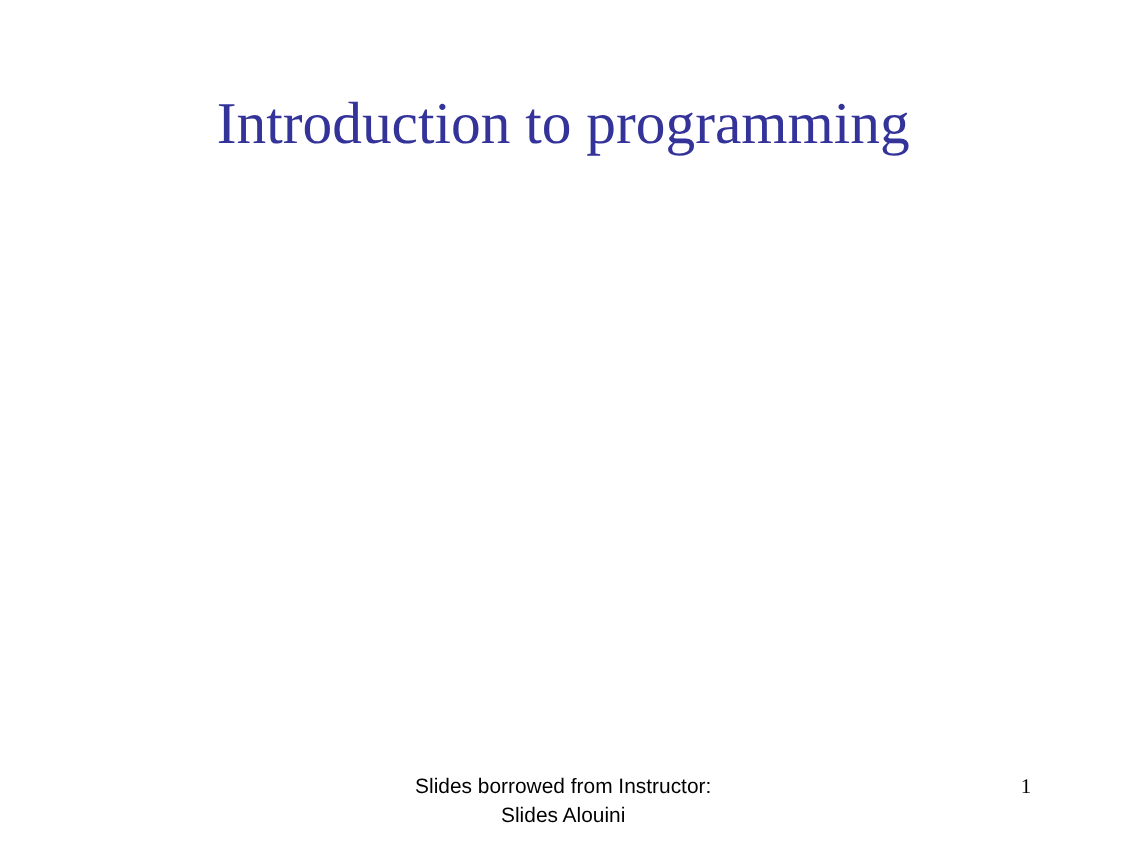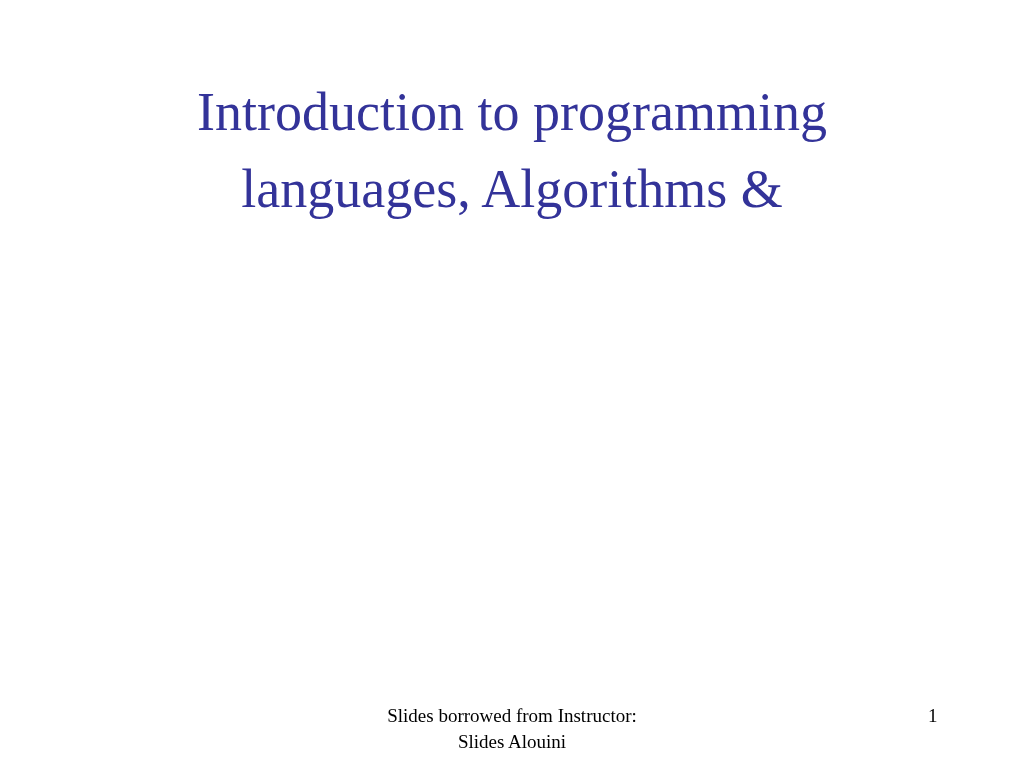--- a/index.html
+++ b/index.html
@@ -57,21 +57,21 @@
   .footer {
     position: absolute;
     left: 256px;
     top: 703px;
     width: 512px;
     text-align: center;
   }
 
   .footer-line {
     display: block;
-    font-family: Liberation Serif, serif;
+    font-family: Liberation Sans, sans-serif;
     font-size: 19px;
     line-height: 26px;
     color: #000000;
     white-space: nowrap;
   }
 
   
   .slide-number {
     position: absolute;
     left: 880px;
@@ -88,21 +88,20 @@
     margin-left: 48px;
   }
 </style>
 </head>
 <body>
 
 <div class="slide">
 
   <div class="title-block">
     <span class="title-line">Introduction to programming</span>
-    <span class="title-line">languages, Algorithms &amp;</span>
   </div>
 
   <div class="content-area"></div>
 
   <div class="footer">
     <span class="footer-line">Slides borrowed from Instructor:</span>
     <span class="footer-line">Slides Alouini</span>
   </div>
 
   <div class="slide-number">

